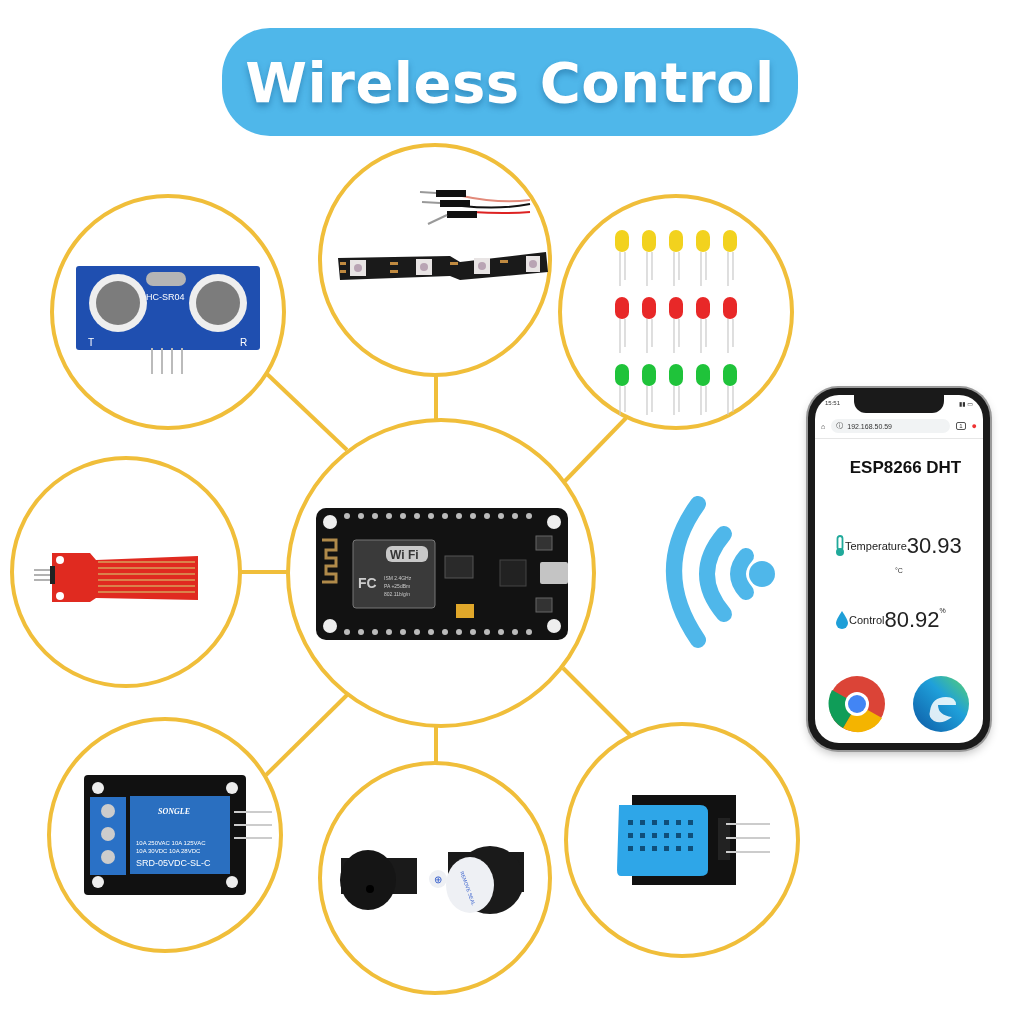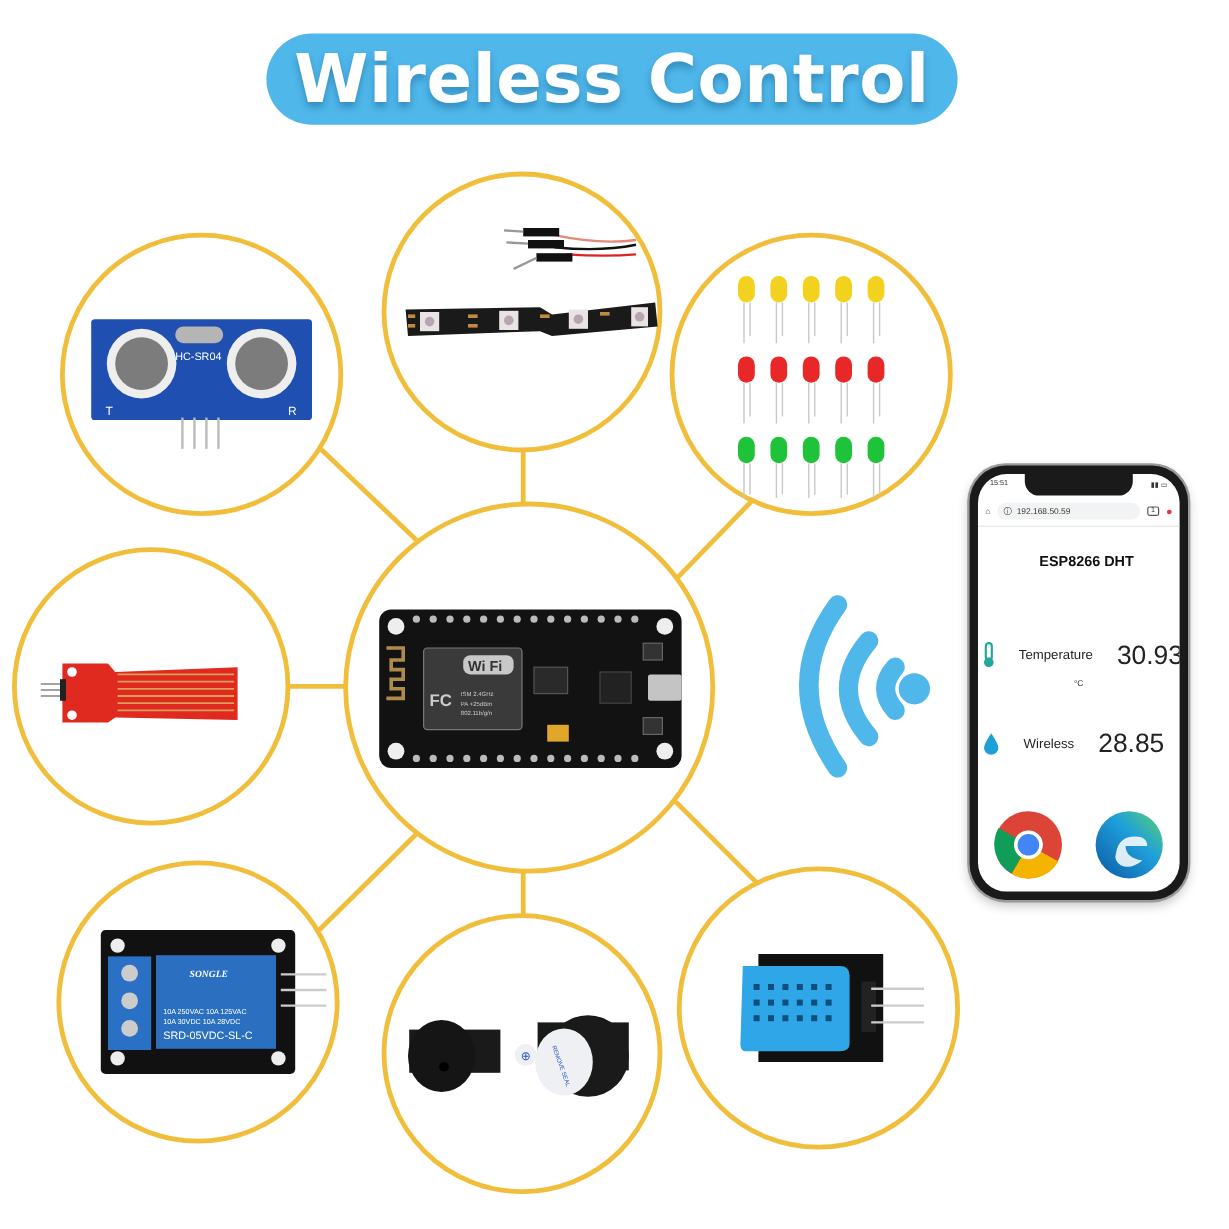--- a/index.html
+++ b/index.html
@@ -1,28 +1,28 @@
 <!DOCTYPE html>
 <html><head>
 <meta charset="utf-8">
 <style>
   html, body { margin:0; padding:0; }
   body { width:1024px; height:1024px; background:#ffffff; position:relative; overflow:hidden; font-family:"Liberation Sans", sans-serif; }
-  .title-pill { position:absolute; left:222px; top:28px; width:576px; height:76px; border-radius:48px; background:#4FB7EA; display:flex; align-items:center; justify-content:center; }
+  .title-pill { position:absolute; left:222px; top:28px; width:576px; height:108px; border-radius:48px; background:#4FB7EA; display:flex; align-items:center; justify-content:center; }
   .title-pill span { color:#fff; font-family:"DejaVu Sans", sans-serif; font-weight:bold; font-size:56px; letter-spacing:0.5px; text-shadow:0 4px 6px rgba(0,60,110,0.35); }
   svg.diagram { position:absolute; left:0; top:0; width:1024px; height:1024px; }
   .phone { position:absolute; left:808px; top:388px; width:182px; height:362px; border-radius:30px; background:#1a1a1a; box-shadow:0 0 0 2px #9a9a9a, 0 4px 10px rgba(0,0,0,0.25); }
   .screen { position:absolute; left:7px; top:7px; right:7px; bottom:7px; border-radius:24px; background:#fff; overflow:hidden; }
   .notch { position:absolute; left:50%; transform:translateX(-50%); top:0; width:90px; height:18px; background:#1a1a1a; border-radius:0 0 12px 12px; }
   .statusbar { position:absolute; top:5px; left:10px; right:10px; font-size:6px; color:#333; display:flex; justify-content:space-between; }
   .urlbar { position:absolute; top:23px; left:6px; right:6px; height:16px; display:flex; align-items:center; gap:6px; font-size:7px; color:#333; }
   .urlbox { flex:1; height:14px; border-radius:7px; background:#f1f3f4; display:flex; align-items:center; padding-left:5px; gap:4px; }
   .divider { position:absolute; top:43px; left:0; right:0; height:1px; background:#e6e6e6; }
-  .page-title { position:absolute; top:60px; left:13px; right:0; text-align:center; font-weight:bold; font-size:12px; line-height:26px; color:#111; }
-  .reading { position:absolute; left:4px; display:flex; align-items:center; gap:20px; color:#222; }
+  .page-title { position:absolute; top:60px; left:13px; right:0; text-align:center; font-weight:bold; font-size:17px; line-height:26px; color:#111; }
+  .reading { position:absolute; left:20px; display:flex; align-items:center; gap:0; color:#222; }
   .reading .lbl { font-size:11px; }
   .reading .val { font-size:22px; }
   .unit { position:absolute; font-size:7px; color:#333; }
   .browsers { position:absolute; top:280px; left:0; right:0; display:flex; justify-content:space-around; }
   .wifi { position:absolute; left:650px; top:490px; }
 </style>
 </head>
 <body>
 
 <div class="title-pill">
@@ -326,22 +326,22 @@
         <circle cx="5" cy="17" r="4" fill="#20A99A"></circle>
       </svg>
       <span class="lbl">Temperature</span>
       <span class="val">30.93</span>
     </div>
     <span class="unit" style="top:172px;left:80px;">°C</span>
     <div class="reading" style="top:212px;">
       <svg width="14" height="20" viewBox="0 0 14 20">
         <path d="M7 1 Q13 10 13 13 A6 6 0 0 1 1 13 Q1 10 7 1 Z" fill="#1E9FD8"></path>
       </svg>
-      <span class="lbl">Wireless</span>
-      <span class="val">28.85</span>
+      <span class="lbl">Control</span>
+      <span class="val">80.92</span>
       <span style="font-size:7px;align-self:flex-start;">%</span>
     </div>
     <div class="browsers">
       <svg width="58" height="58" viewBox="0 0 58 58">
         <circle cx="29" cy="29" r="28" fill="#DB4437"></circle>
         <path d="M29 29 L54 43 A28 28 0 0 1 15 53 Z" fill="#F4B400"></path>
         <path d="M29 29 L15 53 A28 28 0 0 1 4 15 Z" fill="#0F9D58"></path>
         <circle cx="29" cy="29" r="12" fill="#fff"></circle>
         <circle cx="29" cy="29" r="9" fill="#4285F4"></circle>
       </svg>

